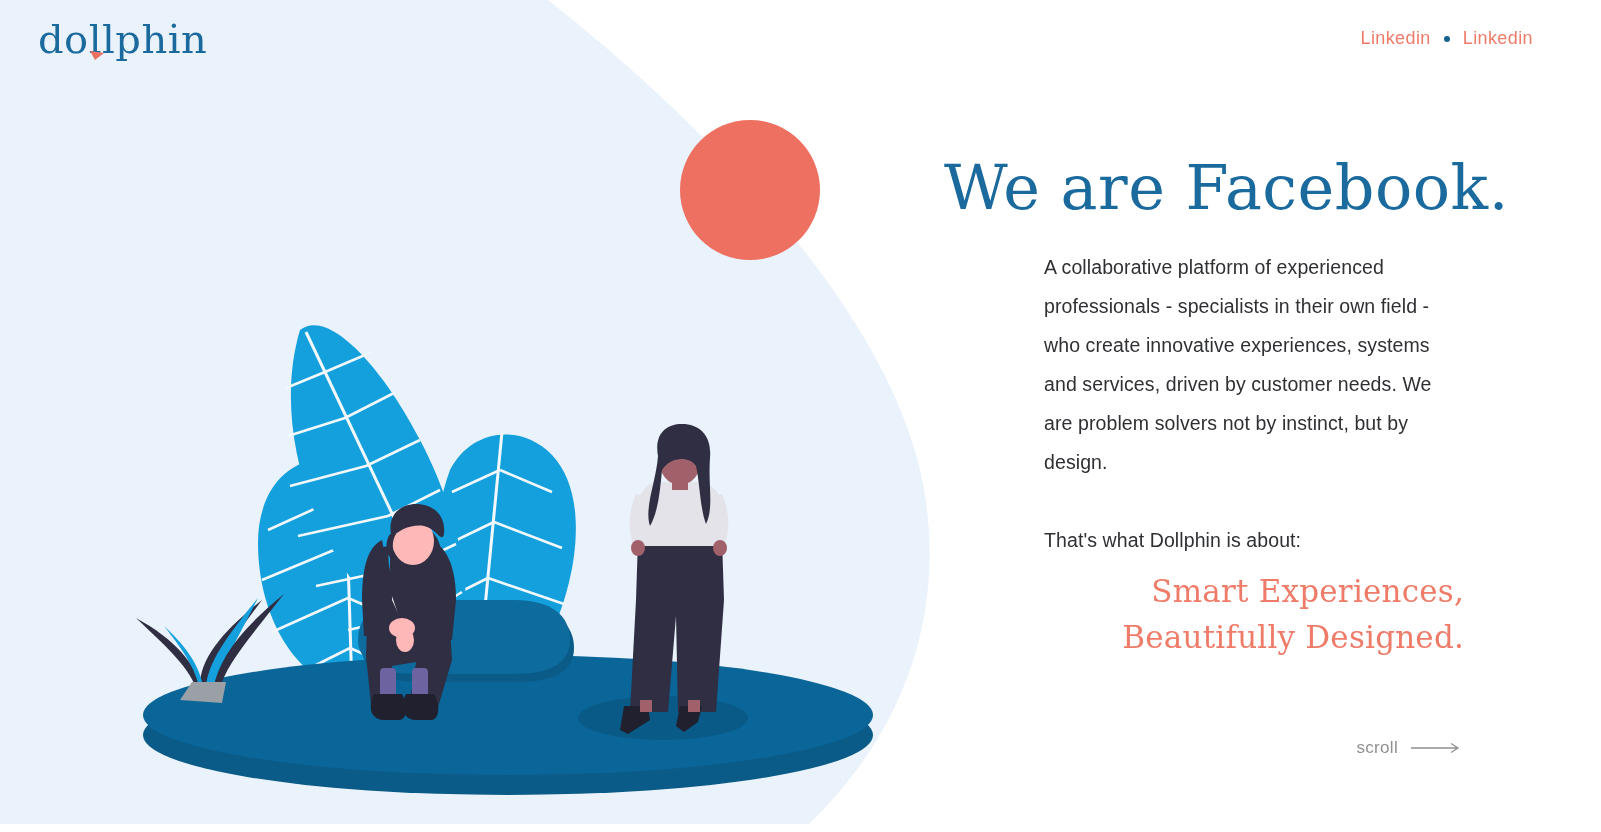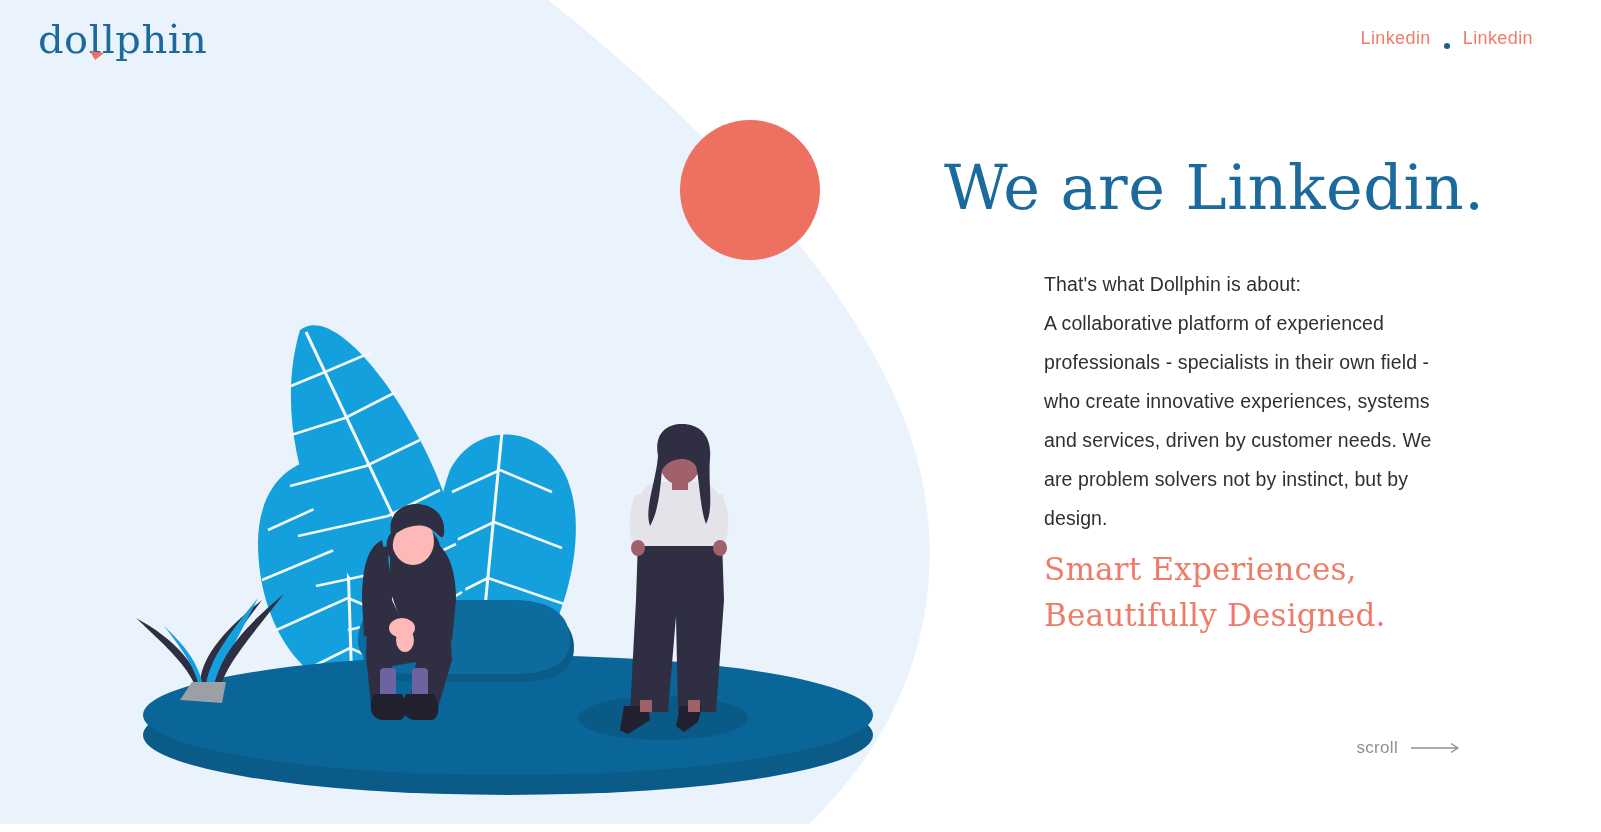--- a/index.html
+++ b/index.html
@@ -63,21 +63,21 @@
     top: 35px;
     width: 16px;
     height: 12px;
   }
 
   #nav {
     position: absolute;
     right: 68px;
     top: 28px;
     display: flex;
-    align-items: flex-end;
+    align-items: center;
     gap: 13px;
     font-size: 18px;
     letter-spacing: 0.4px;
   }
   .nav-link {
     color: #ef7b69;
     text-decoration: none;
     cursor: pointer;
     font-family: "Liberation Sans", sans-serif;
     font-weight: 300;
@@ -135,20 +135,21 @@
   }
   #tagline {
     font-family: "DejaVu Serif", "Liberation Serif", serif;
     font-weight: 400;
     font-size: 31px;
     line-height: 46px;
     color: #ef7b69;
     margin: 8px 0 0 0;
     letter-spacing: 0.2px;
     white-space: pre-line;
+    text-align: right;
   }
 
   
   #scroll-cue {
     position: absolute;
     right: 140px;
     top: 738px;
     display: flex;
     align-items: center;
     gap: 13px;
@@ -303,24 +304,24 @@
       </svg>
     </div>
     <nav id="nav">
       <a class="nav-link">Linkedin</a>
       <span id="nav-sep"></span>
       <a class="nav-link">Linkedin</a>
     </nav>
   </div>
 
   <div id="content">
-    <h1 id="headline">We are Linkedin.</h1>
+    <h1 id="headline">We are Facebook.</h1>
     <div id="body-wrap">
+      <p class="para">A collaborative platform of experienced professionals - specialists in their own field - who create innovative experiences, systems and services, driven by customer needs. We are problem solvers not by instinct, but by design.</p>
       <p class="para" id="tagline-lead">That's what Dollphin is about:</p>
-      <p class="para">A collaborative platform of experienced professionals - specialists in their own field - who create innovative experiences, systems and services, driven by customer needs. We are problem solvers not by instinct, but by design.</p>
       <p id="tagline">Smart Experiences,
 Beautifully Designed.</p>
     </div>
   </div>
 
   <div id="scroll-cue">
     <span id="scroll-label">scroll</span>
     <svg width="50" height="12" viewBox="0 0 50 12">
       <path d="M0,6 L46,6 M40,1.5 L47,6 L40,10.5" stroke="#8f9092" stroke-width="1.3" fill="none"></path>
     </svg>

